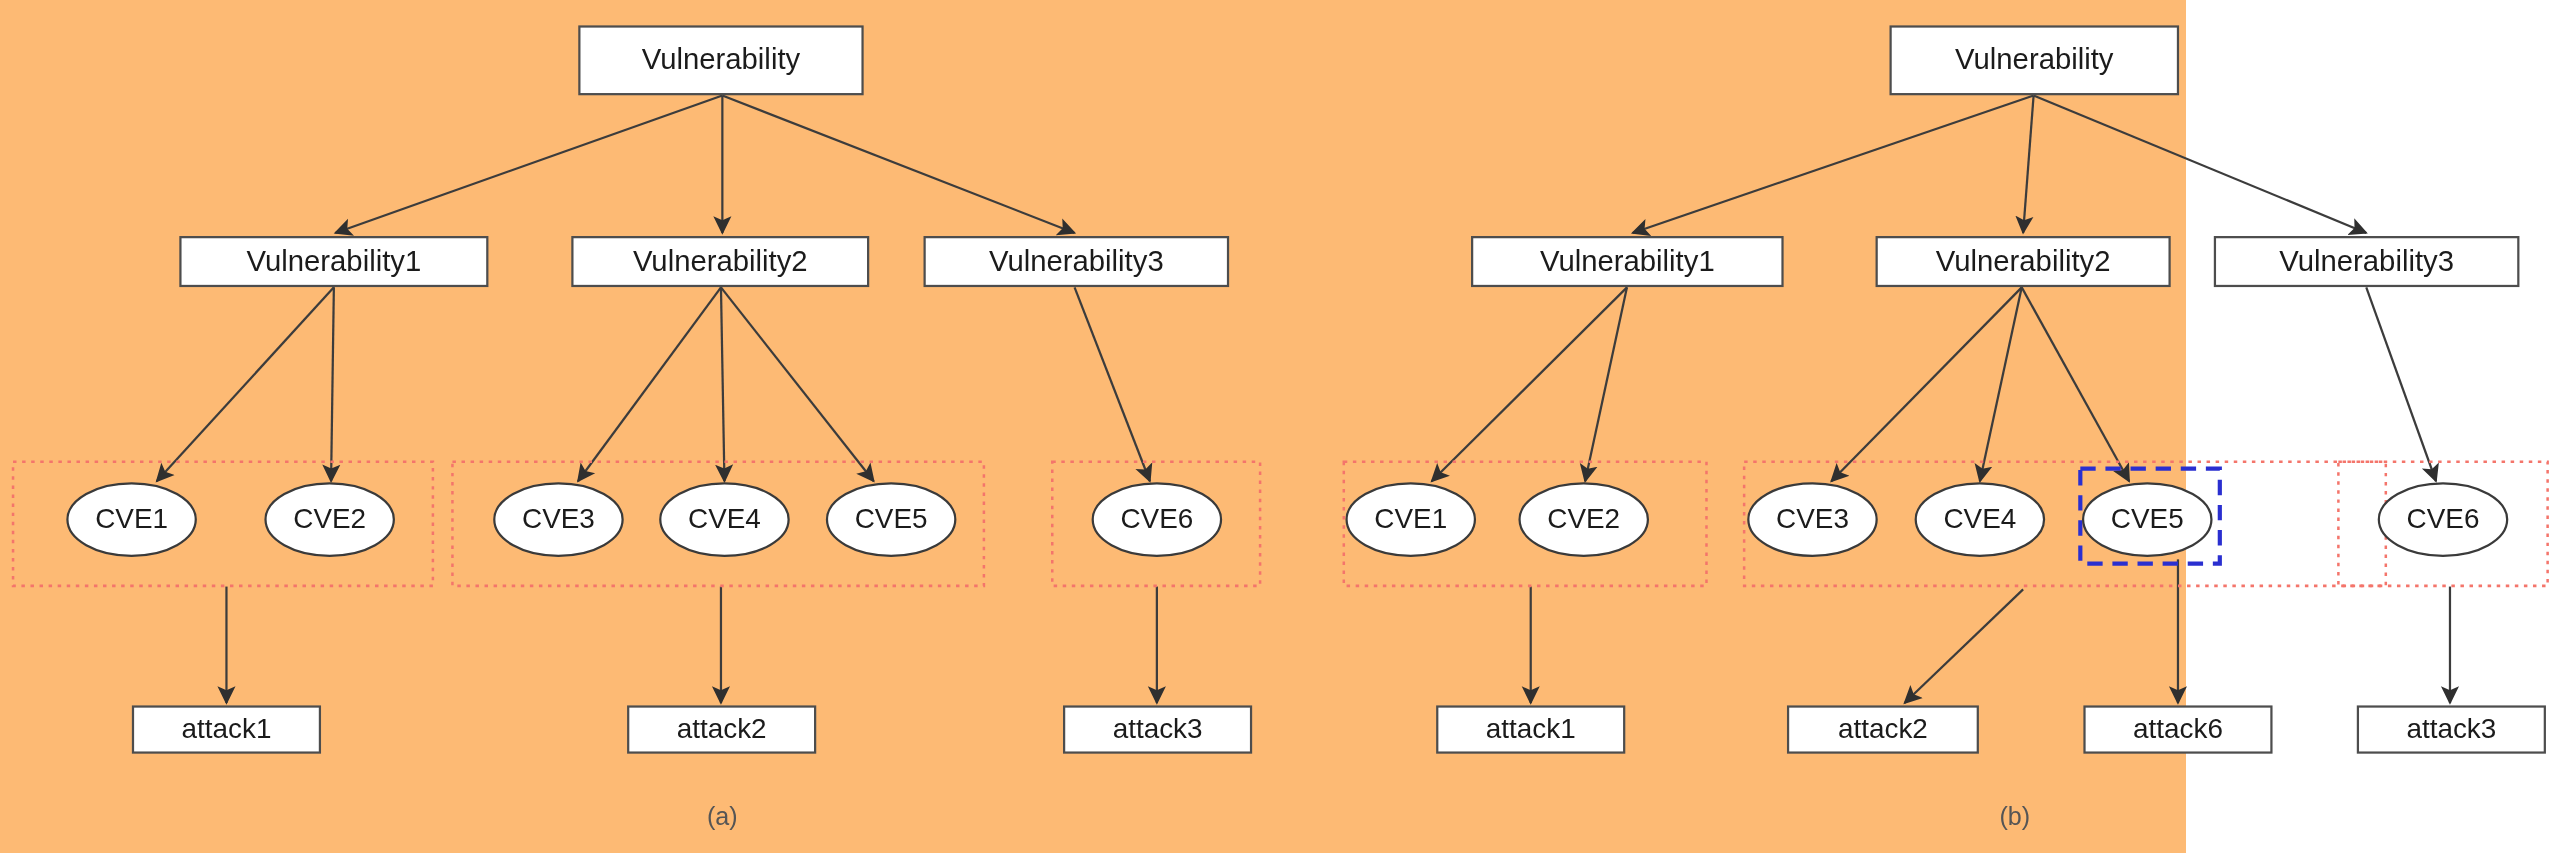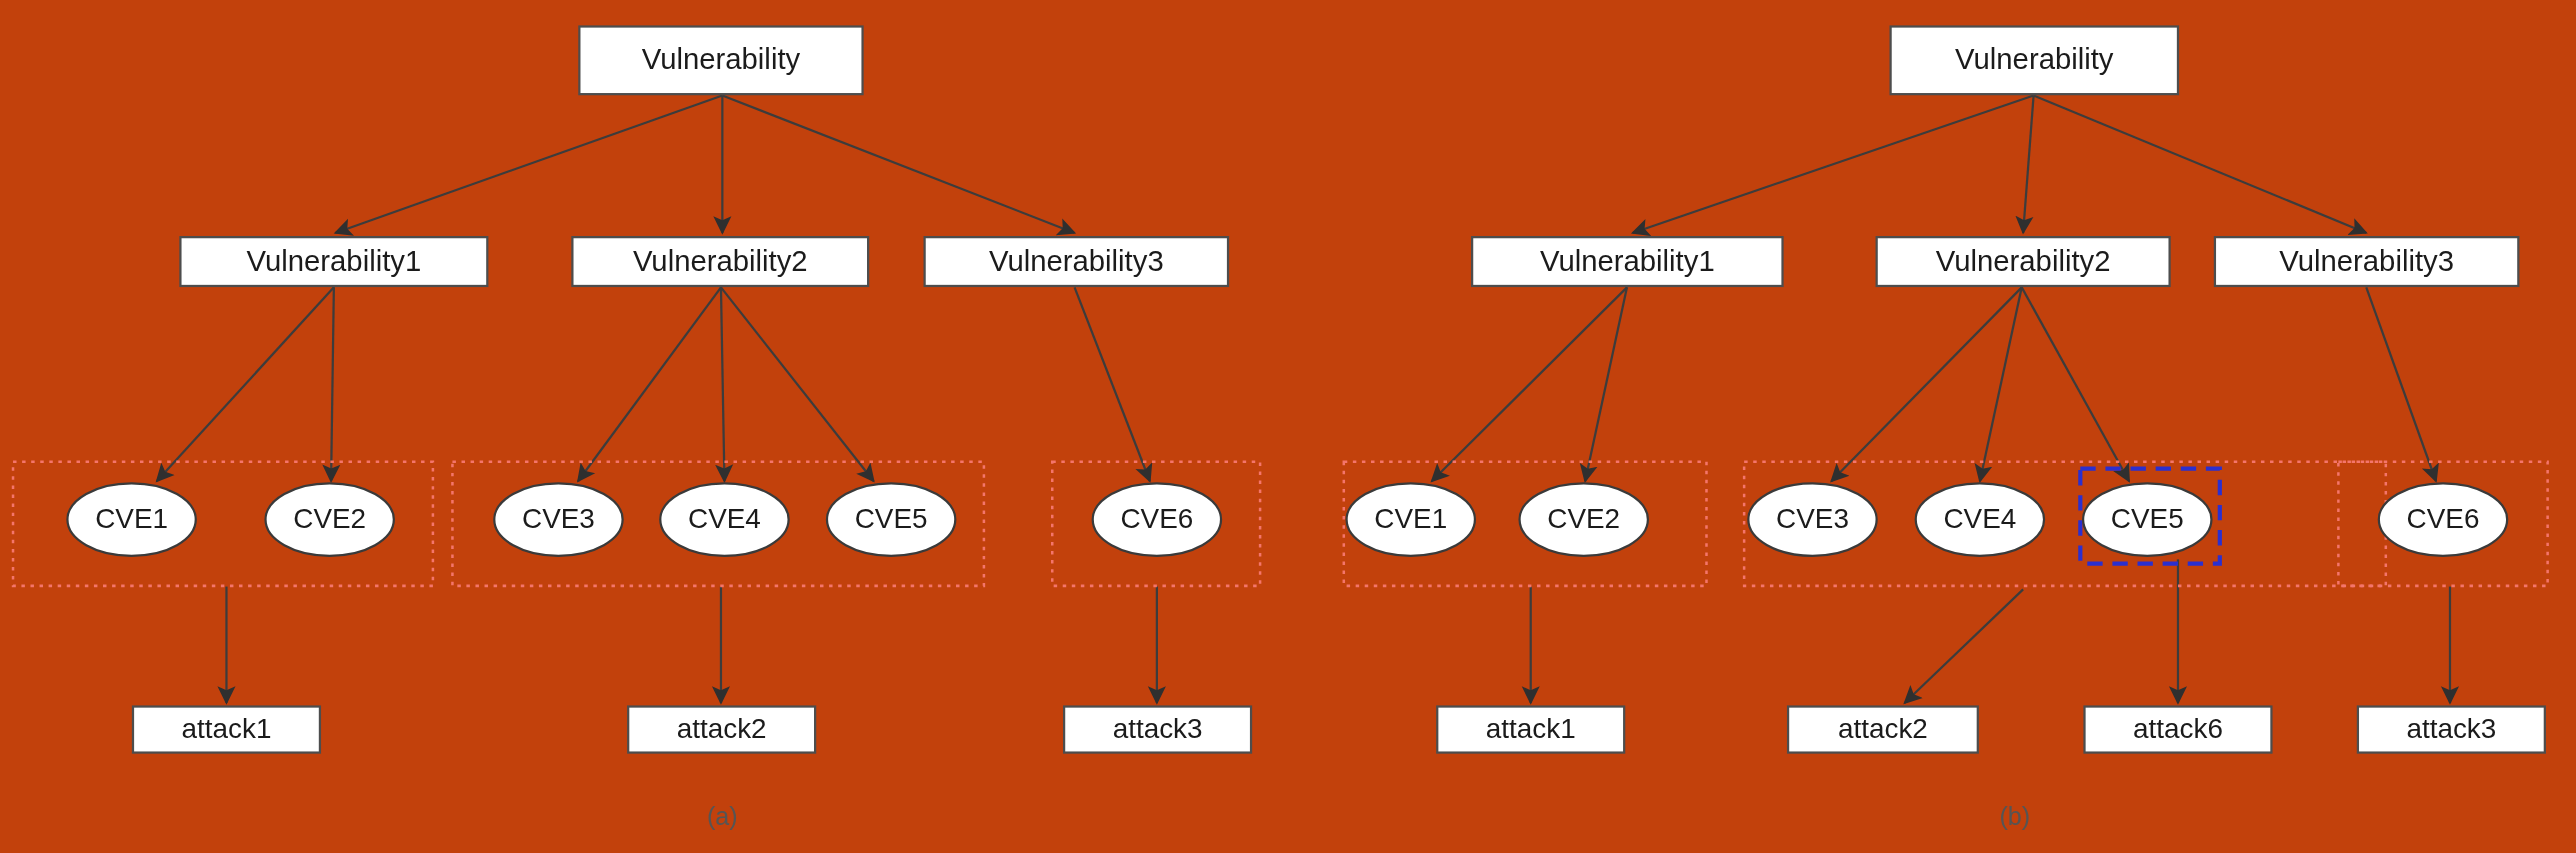--- a/index.html
+++ b/index.html
@@ -1,17 +1,17 @@
 <!DOCTYPE html>
 <html style="font-size:11px"><head>
 <meta charset="utf-8">
 <style>
   html,body{margin:0;padding:0;background:#ffffff;}
   body{width:2576px;height:853px;overflow:hidden;font-family:"Liberation Sans",sans-serif;}
-  #stage{position:relative;width:2576px;height:853px;background:#c2410c;}
+  #stage{position:relative;width:2186px;height:853px;background:#fdba74;}
   svg#diagram{position:absolute;left:0;top:0;width:2576px;height:853px;}
   .node-rect{fill:#ffffff;stroke:#4d4d4d;stroke-width:3.2;}
   .node-ellipse{fill:#ffffff;stroke:#3a3a3a;stroke-width:3.2;}
   .node-label{font-family:"Liberation Sans",sans-serif;font-size:42px;fill:#1b1b1b;text-anchor:middle;dominant-baseline:middle;}
   .cve-label{font-family:"Liberation Sans",sans-serif;font-size:40px;fill:#1b1b1b;text-anchor:middle;dominant-baseline:middle;}
   .attack-label{font-family:"Liberation Sans",sans-serif;font-size:40px;fill:#1b1b1b;text-anchor:middle;dominant-baseline:middle;}
   .edge{stroke:#3c3c3c;stroke-width:3.2;fill:none;}
   .group-box-red{fill:none;stroke:#f4756b;stroke-width:3.6;stroke-dasharray:5 8;stroke-linecap:butt;}
   .group-box-blue{fill:none;stroke:#2a2fd0;stroke-width:6;stroke-dasharray:22 14;}
   .caption{font-family:"Liberation Sans",sans-serif;font-size:36px;fill:#555555;text-anchor:middle;dominant-baseline:middle;}

